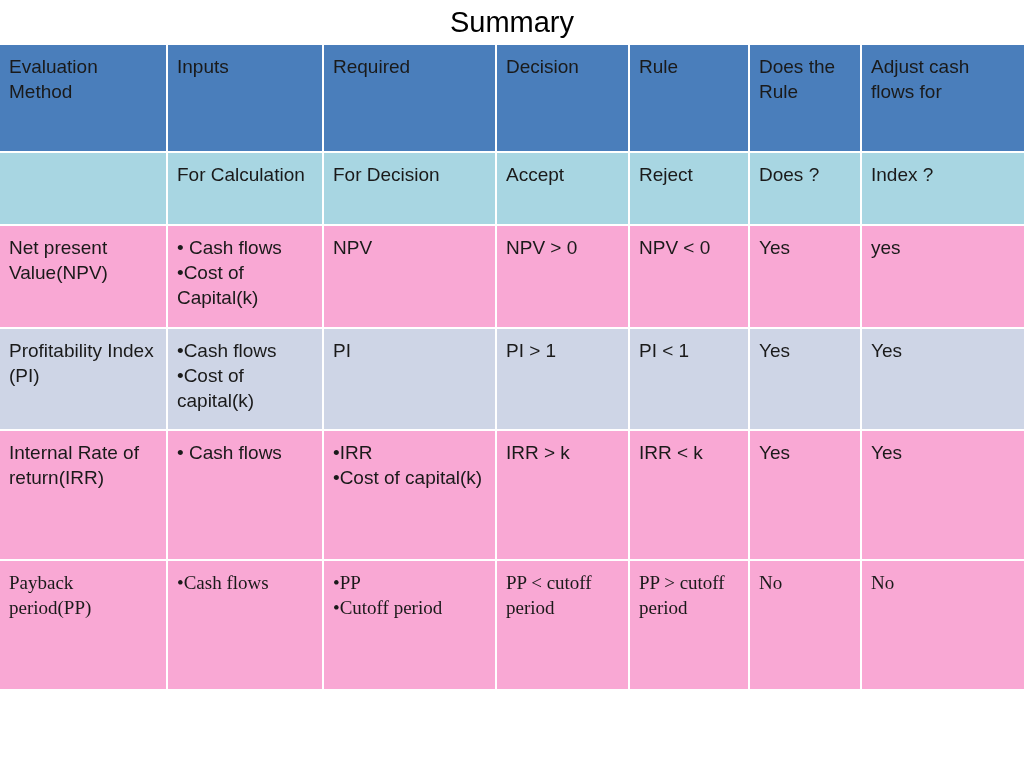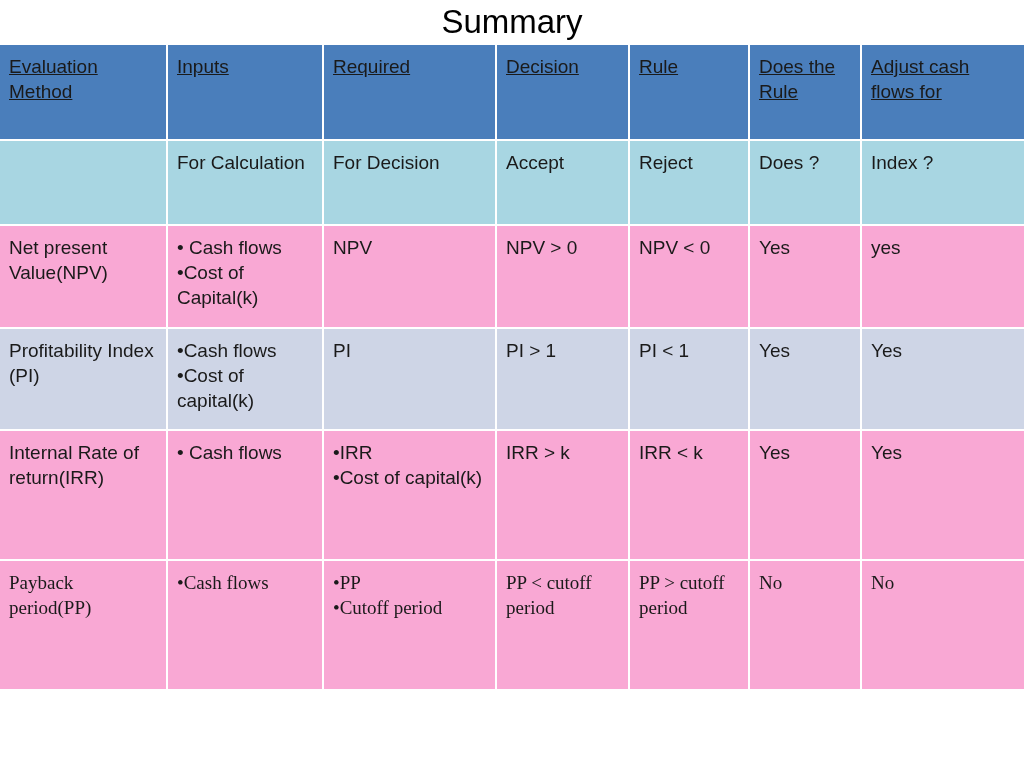--- a/index.html
+++ b/index.html
@@ -21,21 +21,21 @@
   }
 
   #slide-title {
     position: absolute;
     top: 0px;
     left: 0;
     width: 1024px;
     height: 45px;
     line-height: 44px;
     text-align: center;
-    font-size: 33px;
+    font-size: 29px;
     font-weight: 400;
     color: #000000;
     letter-spacing: 0px;
   }
 
   #summary-table {
     position: absolute;
     top: 45px;
     left: 0px;
     width: 1024px;
@@ -68,32 +68,31 @@
   col.c4 { width: 120px; }
   col.c5 { width: 112px; }
   col.c6 { width: 162px; }
 
   
   tr.header-row td {
     background: #4a7ebb;
     color: #ffffff;
     font-weight: bold;
     font-size: 19px;
-    height: 96px;
+    height: 108px;
     padding-top: 13px;
     border-bottom: 2px solid #ffffff;
-    text-decoration: underline;
   }
 
   
   tr.subheader-row td {
     background: #a8d6e2;
     color: #1a1a1a;
     font-size: 19px;
-    height: 85px;
+    height: 73px;
     padding-top: 10px;
   }
 
   
   tr.body-row.shade-light td { background: #f9a8d4; }
   tr.body-row.shade-dark  td { background: #ced5e6; }
 
   tr.r-npv  td { height: 103px; }
   tr.r-pi   td { height: 102px; }
   tr.r-irr  td { height: 130px; }

